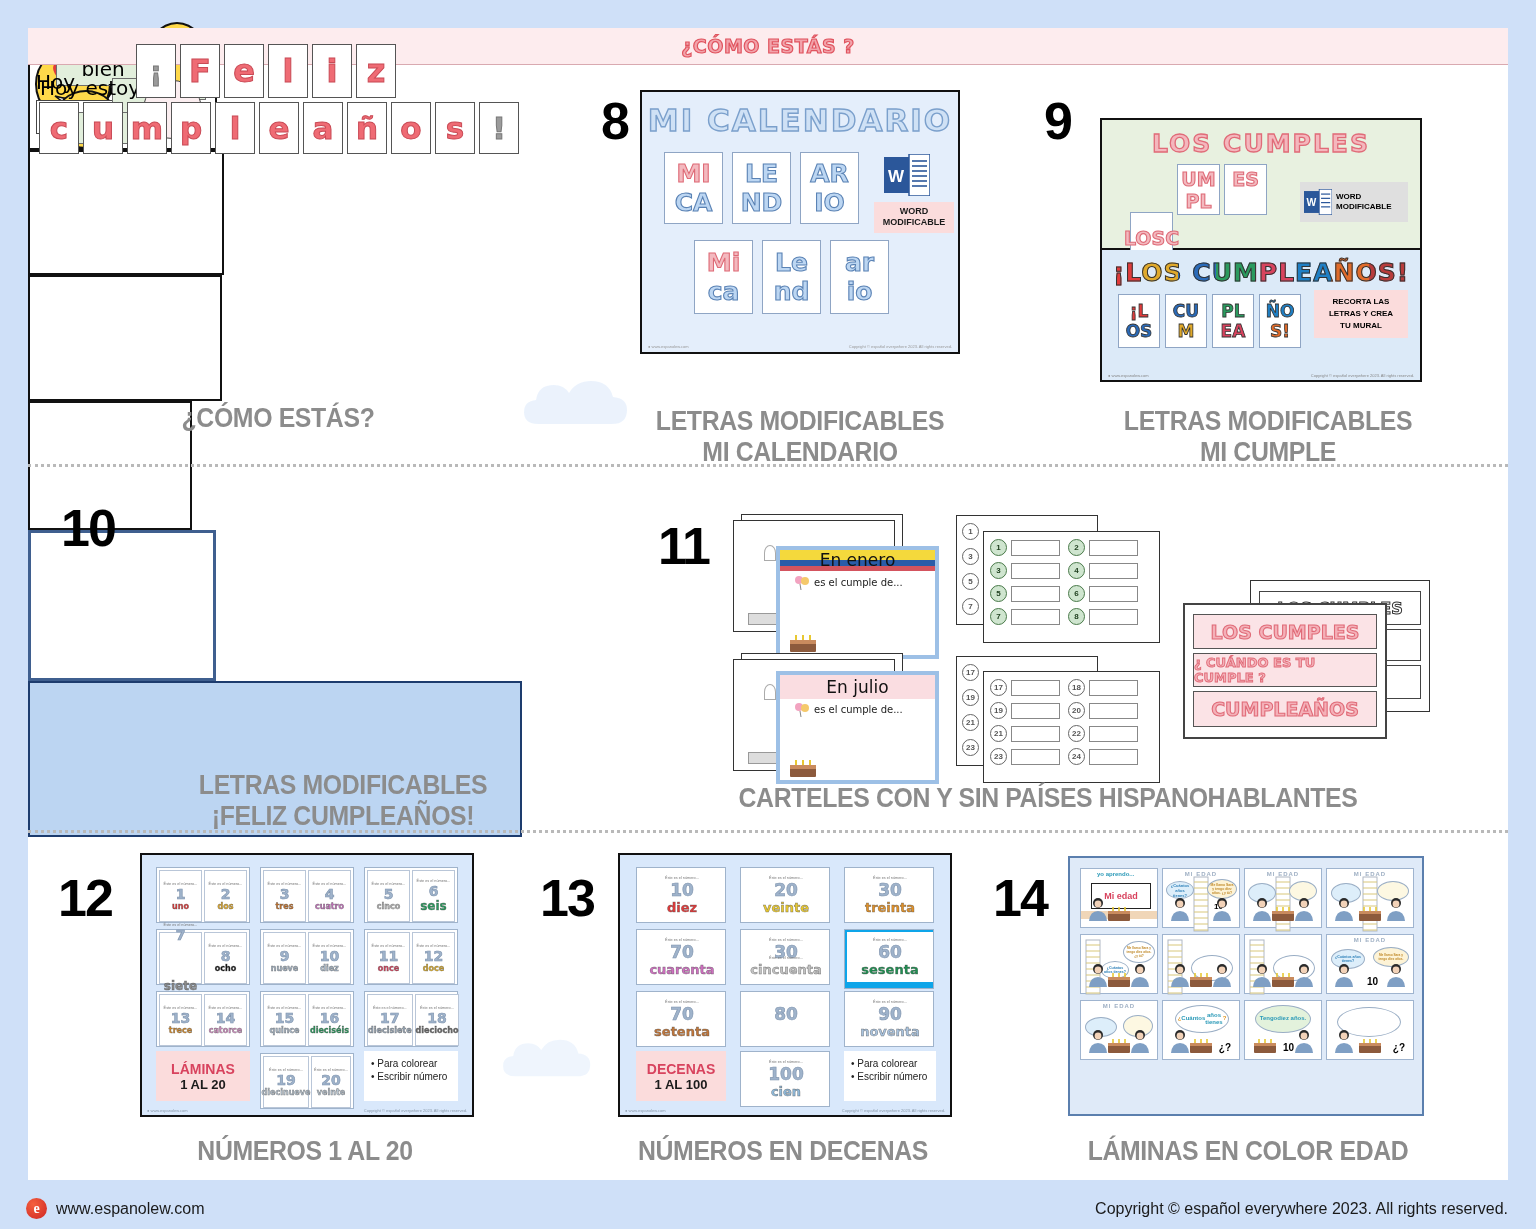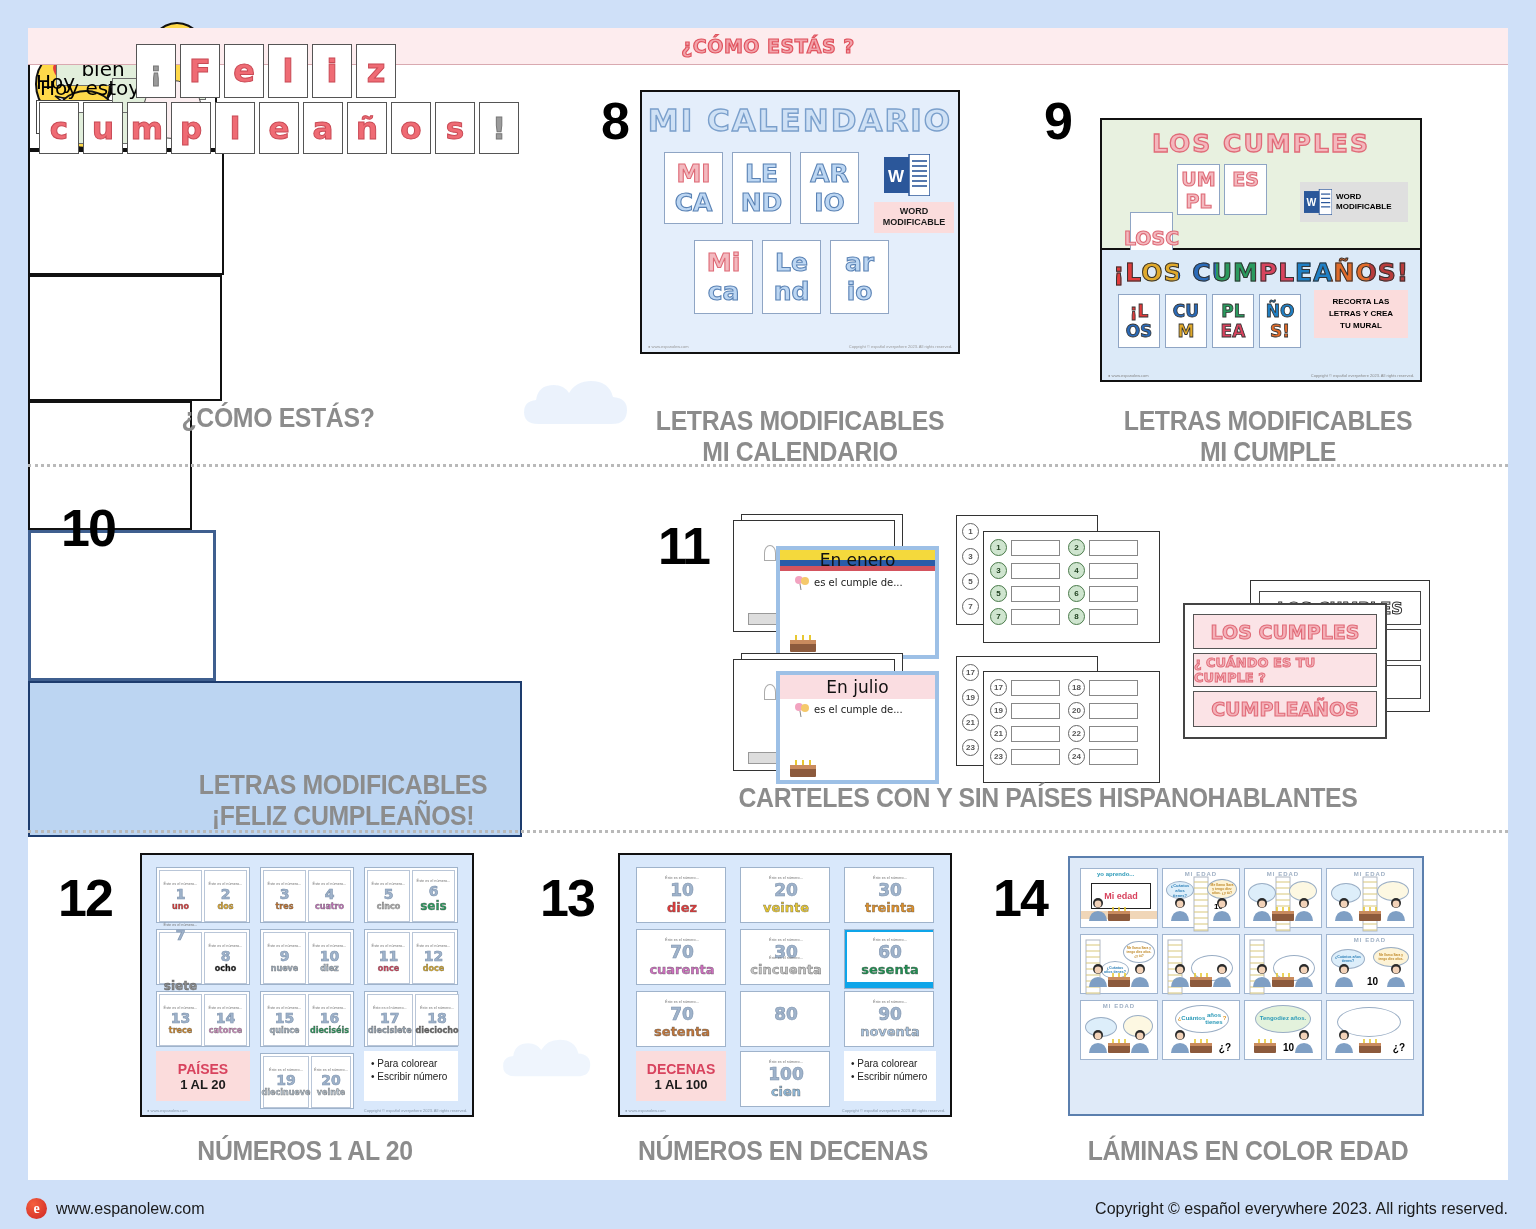--- a/index.html
+++ b/index.html
@@ -629,21 +629,21 @@
           <div class="mc-dig" style="font-size: 14px;">19</div>
           <div class="mc-wd" style="font-size: 8px; color: rgb(185, 198, 210); -webkit-text-stroke: 0.45px rgba(60, 60, 60, 0.65);">diecinueve</div>
         </div>
         <div class="minicard" style="position: relative; width: 44px; height: 50px;">
           <div class="mc-top" style="font-size: 3.8px;">Éste es el número...</div>
           <div class="mc-dig" style="font-size: 14px;">20</div>
           <div class="mc-wd" style="font-size: 8px; color: rgb(185, 198, 210); -webkit-text-stroke: 0.45px rgba(60, 60, 60, 0.65);">veinte</div>
         </div>
       </div>
       <div class="labelbox" style="left: 14px; top: 196px; width: 94px; height: 50px;">
-        <div style="font-size:14px;font-weight:bold;color:#d8435e;">PAÍSES</div>
+        <div style="font-size:14px;font-weight:bold;color:#d8435e;">LÁMINAS</div>
         <div style="font-size:13px;font-weight:bold;color:#1b1b1b;">1 AL 20</div>
       </div>
       <div class="bulletbox" style="left: 222px; top: 196px; width: 94px; height: 50px;">
         <div>• Para colorear</div>
         <div>• Escribir número</div>
       </div>
       <div style="position: absolute; left: 5px; bottom: 2px; font-size: 4px; color: rgb(136, 153, 170);">● www.espanolew.com</div>
       <div style="position: absolute; right: 5px; bottom: 2px; font-size: 4px; color: rgb(136, 153, 170);">Copyright © español everywhere 2023. All rights reserved.</div>
     </div>
   <div class="caption" style="left:92px;top:1108px;width:370px;">

